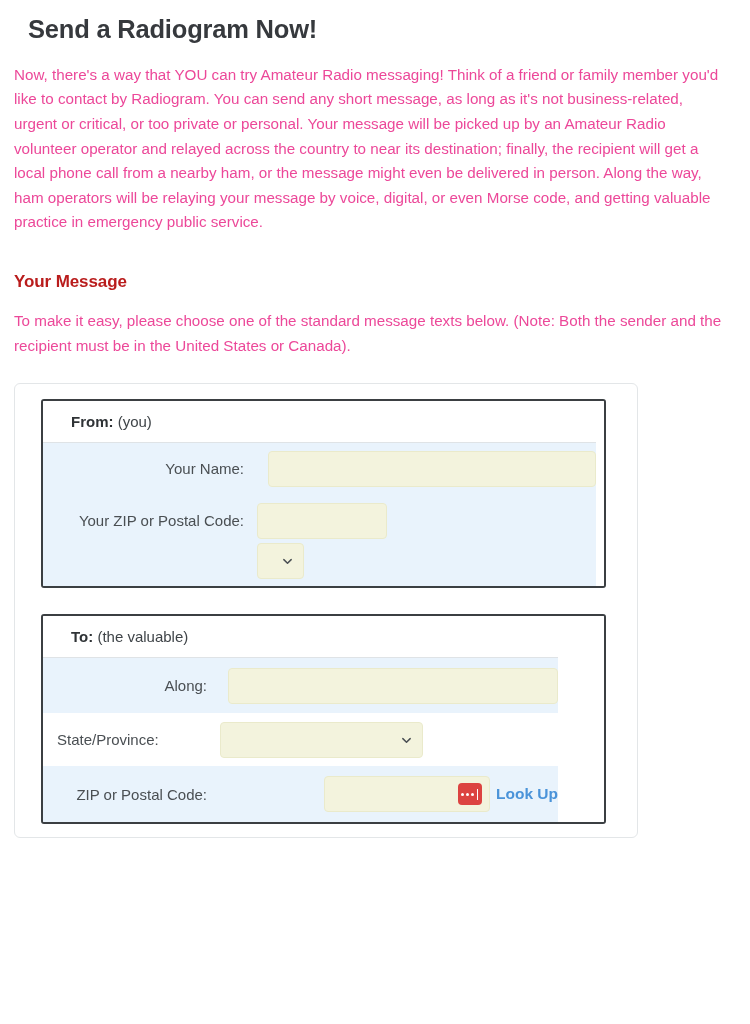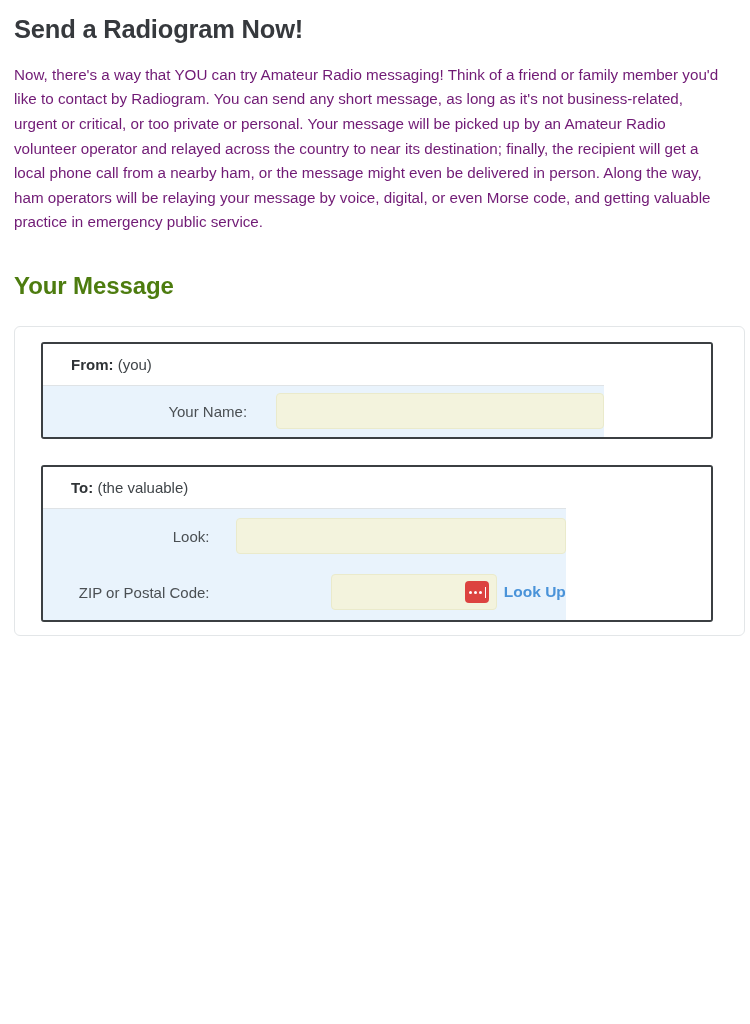--- a/index.html
+++ b/index.html
@@ -16,50 +16,50 @@
     color: #3f4448;
     -webkit-font-smoothing: antialiased;
   }
 
   .page { padding: 0 14px; width: 750px; }
 
   h1.page-title {
     font-size: 25.5px;
     font-weight: bold;
     color: #36393d;
-    margin: 14px 0 0 0;
+    margin: 14px 0 0 14px;
     letter-spacing: -0.2px;
     line-height: 1.25;
   }
 
   h2.section-title {
-    font-size: 24px;
+    font-size: 17px;
     font-weight: bold;
-    color: #4d7c0f;
+    color: #b91c1c;
     margin: 36px 0 0 0;
     letter-spacing: -0.1px;
     line-height: 1.25;
   }
 
   p.body-text {
     font-size: 15.2px;
     line-height: 24.6px;
-    color: #701a75;
+    color: #ec4899;
     margin: 17px 13px 0 0;
     max-width: 722px;
   }
 
   
   .form-panel {
     margin-top: 25px;
     border: 1px solid #e3e6e8;
     border-radius: 6px;
     padding: 15px 31px 13px 26px;
     background: #ffffff;
-    width: 731px;
+    width: 624px;
   }
 
   
   .box {
     border: 2px solid #3b3f42;
     border-radius: 3px;
     background: #ffffff;
     margin-bottom: 26px;
     overflow: hidden;
   }
@@ -192,20 +192,21 @@
 <body>
 
 <div class="page">
 
   <h1 class="page-title">Send a Radiogram Now!</h1>
 
   <p class="body-text">Now, there's a way that YOU can try Amateur Radio messaging! Think of a friend or family member you'd like to contact by Radiogram. You can send any short message, as long as it's not business-related, urgent or critical, or too private or personal. Your message will be picked up by an Amateur Radio volunteer operator and relayed across the country to near its destination; finally, the recipient will get a local phone call from a nearby ham, or the message might even be delivered in person. Along the way, ham operators will be relaying your message by voice, digital, or even Morse code, and getting valuable practice in emergency public service.</p>
 
   <h2 class="section-title">Your Message</h2>
 
+  <p class="body-text">To make it easy, please choose one of the standard message texts below. (Note: Both the sender and the recipient must be in the United States or Canada).</p>
 
   <div class="form-panel">
 
     <div class="box">
       <table class="form-table">
         <colgroup>
           <col style="width:201px">
           <col style="width:352px">
           <col style="width:105px">
         </colgroup>
@@ -220,20 +221,34 @@
 
           <tr class="shade" style="height:52px">
             <td class="label-cell">Your Name:</td>
             <td class="field-cell">
               <span class="tinput wide-from"></span>
             </td>
             <td class="spacer-cell"></td>
           </tr>
 
 
+          <tr class="shade" style="height:92px">
+            <td class="label-cell" style="vertical-align:top;padding-top:18px">Your ZIP or Postal Code:</td>
+            <td class="field-cell" style="vertical-align:top;padding-top:9px">
+              <span class="stack">
+                <span class="tinput zip-from"></span>
+                <span class="tsel small">
+                  <svg class="chev" viewBox="0 0 12 12">
+                      <path d="M2 4.5 L6 8.5 L10 4.5" fill="none" stroke="#4a4f53" stroke-width="1.6" stroke-linecap="round" stroke-linejoin="round"></path>
+                    </svg>
+                </span>
+              </span>
+            </td>
+            <td class="spacer-cell"></td>
+          </tr>
         </tbody>
       </table>
     </div>
 
     <div class="box">
       <table class="form-table">
         <colgroup>
           <col style="width:164px">
           <col style="width:351px">
           <col style="width:143px">
@@ -241,29 +256,40 @@
         <tbody>
           <tr class="head-row">
             <td class="label-cell">
               <span class="head-text"><b>To:</b> <span>(the valuable)</span></span>
             </td>
             <td class="field-cell"></td>
             <td class="spacer-cell"></td>
           </tr>
 
           <tr class="shade" style="height:56px">
-            <td class="label-cell">Look:</td>
+            <td class="label-cell">Along:</td>
             <td class="field-cell">
               <span class="tinput wide-to"></span>
             </td>
             <td class="spacer-cell"></td>
           </tr>
 
 
 
+          <tr class="plain" style="height:53px">
+            <td class="label-cell">State/Province:</td>
+            <td class="field-cell">
+              <span class="tsel state">
+                <svg class="chev" viewBox="0 0 12 12">
+                    <path d="M2 4.5 L6 8.5 L10 4.5" fill="none" stroke="#4a4f53" stroke-width="1.6" stroke-linecap="round" stroke-linejoin="round"></path>
+                  </svg>
+              </span>
+            </td>
+            <td class="spacer-cell"></td>
+          </tr>
 
           <tr class="shade" style="height:56px">
             <td class="label-cell">ZIP or Postal Code:</td>
             <td class="field-cell">
               <span class="tinput zip-to">
                 <span class="autofill-badge">
                     <i></i>
                     <i></i>
                     <i></i>
                     <span class="caret"></span>

